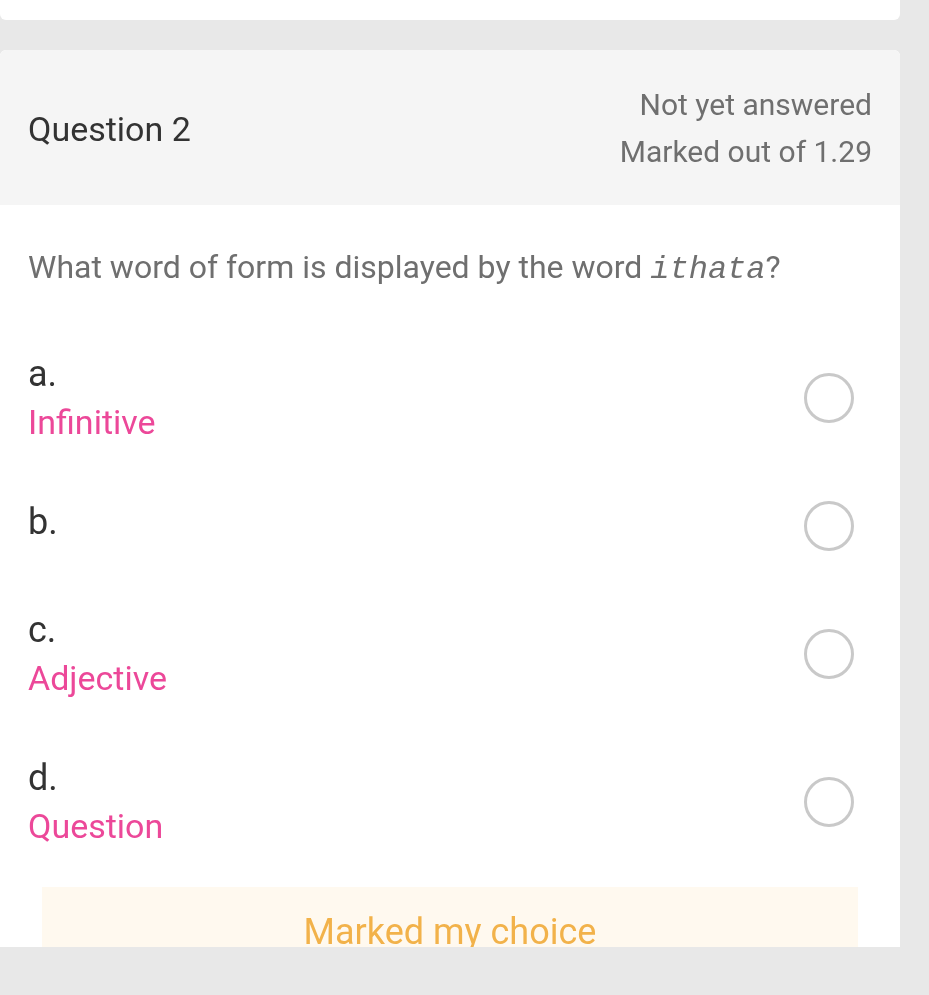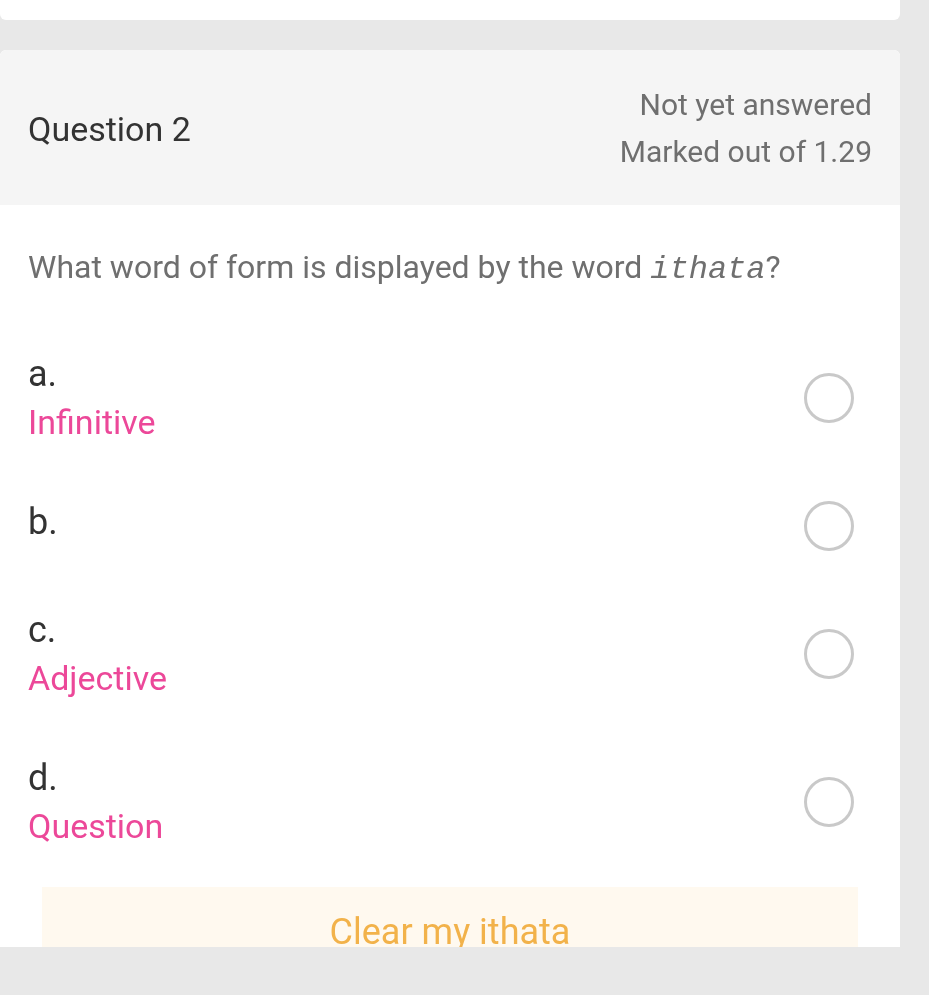--- a/index.html
+++ b/index.html
@@ -167,20 +167,20 @@
           <div class="option-label-block">
             <div class="option-letter">d.</div>
             <div class="option-text">Question</div>
           </div>
           <div class="radio-circle"></div>
         </div>
 
       </div>
 
       <div class="clear-choice-bar">
-        <span>Clear my ithata</span>
+        <span>Marked my choice</span>
       </div>
 
     </div>
 
   </div>
 
 </div>
 
 </body></html>

